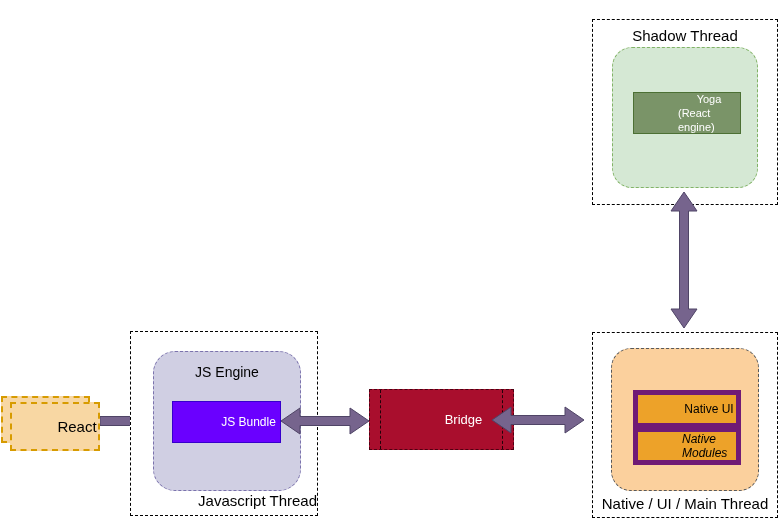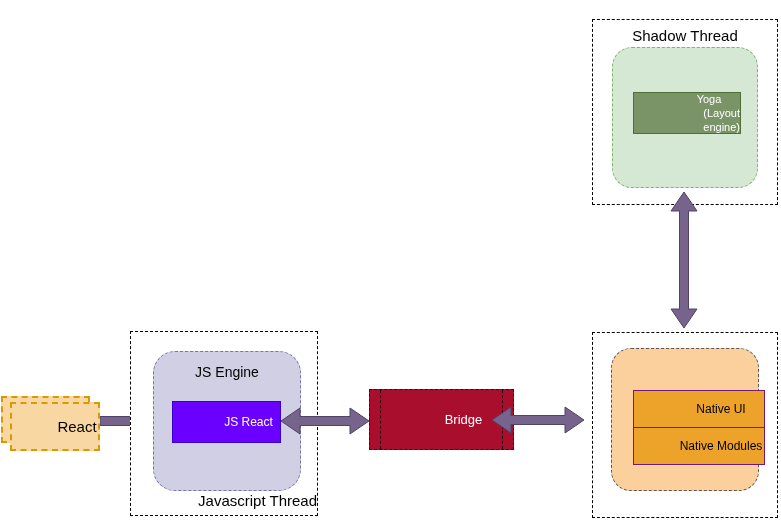--- a/index.html
+++ b/index.html
@@ -1,21 +1,21 @@
 <!DOCTYPE html>
 <html><head>
 <meta charset="utf-8">
 <style>
   html,body{margin:0;padding:0;background:#fff;}
   body{
     width:781px;height:521px;position:relative;overflow:hidden;
     font-family:"Liberation Sans", sans-serif;color:#000;
   }
   .abs{position:absolute;}
-  .center{display:flex;align-items:center;justify-content:center;text-align:right;padding-left:44px;}
+  .center{display:flex;align-items:center;justify-content:center;text-align:left;padding-left:44px;}
 
   
   .thread-box{border:1px dashed #000;background:#fff;box-sizing:border-box;}
   .thread-label{position:absolute;left:0;right:0;text-align:center;font-size:15px;}
 
   
   .green-round{background:#D5E8D4;border:1px dashed #82B366;border-radius:20px;box-sizing:border-box;}
   .yoga{background:#7A9468;border:1px solid #4C7034;color:#fff;font-size:11px;line-height:14px;box-sizing:border-box;}
 
   
@@ -26,36 +26,36 @@
   
   .react-card{background:#F8D7A3;border:2px dashed #D79B00;box-sizing:border-box;}
   .react-card span{font-size:15px;}
 
   
   .bridge{background:#A90E2D;border:1px dashed #4D0012;color:#fff;font-size:13px;box-sizing:border-box;}
   .bridge .vline{position:absolute;top:0;bottom:0;width:0;border-left:1px dashed rgba(0,0,0,0.8);}
 
   
   .orange-round{background:#FBD09D;border:1px dashed #595959;border-radius:20px;box-sizing:border-box;}
-  .native-cell{background:#EDA229;border:1px solid #701a75;color:#000;font-size:12px;width:132px;height:38px;box-sizing:border-box;}
-  .native-cell + .native-cell{margin-top:-1px;}
+  .native-cell{background:#EDA229;border:5px solid #701a75;color:#000;font-size:12px;width:108px;height:38px;box-sizing:border-box;}
+  .native-cell + .native-cell{margin-top:-1px;font-style:italic;}
 
   
   svg.arrow{display:block;}
   svg.arrow polygon{stroke:#4F4466;stroke-width:1;}
 </style>
 </head>
 <body>
 
 <div class="abs thread-box" style="left:592px;top:2px;width:186px;height:186px;margin-top:17px;">
   <div class="thread-label" style="top:7px;">Shadow Thread</div>
   <div class="abs green-round" style="left:19px;top:27px;width:146px;height:141px;"></div>
   <div class="abs yoga center" style="left:40px;top:72px;width:108px;height:42px;flex-direction:column;">
     <div>Yoga</div>
-    <div>(Layout engine)</div>
+    <div>(React engine)</div>
   </div>
 </div>
 
 <svg class="arrow abs" style="left:670px;top:191px;" width="28" height="138" viewBox="0 0 28 138">
   <polygon points="14,1 27,20 18.5,20 18.5,118 27,118 14,137 1,118 9.5,118 9.5,20 1,20" fill="#76648D"></polygon>
 </svg>
 
 <div class="abs react-card" style="left:1px;top:396px;width:89px;height:47px;"></div>
 <div class="abs react-card center" style="left:10px;top:402px;width:90px;height:49px;">
   <span>React</span>
@@ -63,21 +63,21 @@
 
 <svg class="arrow abs" style="left:100px;top:407px;" width="72" height="28" viewBox="0 0 72 28">
   <polygon points="0,9.5 53,9.5 53,1 71,14 53,27 53,18.5 0,18.5" fill="#76648D"></polygon>
 </svg>
 
 <div class="abs thread-box" style="left:130px;top:331px;width:188px;height:185px;">
   <div class="abs engine" style="left:22px;top:19px;width:148px;height:140px;">
     <div class="engine-title">JS Engine</div>
   </div>
   <div class="abs bundle center" style="left:41px;top:69px;width:109px;height:42px;">
-    <span>JS React</span>
+    <span>JS Bundle</span>
   </div>
   <div class="thread-label" style="bottom:6px;text-align:right;">Javascript Thread</div>
 </div>
 
 <svg class="arrow abs" style="left:280px;top:407px;" width="90" height="28" viewBox="0 0 90 28">
   <polygon points="1,14 20,1 20,9.5 70,9.5 70,1 89,14 70,27 70,18.5 20,18.5 20,27" fill="#76648D"></polygon>
 </svg>
 
 <div class="abs bridge center" style="left:369px;top:389px;width:145px;height:61px;">
   <div class="vline" style="left:10px;"></div>
@@ -88,13 +88,14 @@
 <svg class="arrow abs" style="left:491px;top:406px;" width="94" height="28" viewBox="0 0 94 28">
   <polygon points="1,14 20,1 20,9.5 74,9.5 74,1 93,14 74,27 74,18.5 20,18.5 20,27" fill="#76648D"></polygon>
 </svg>
 
 <div class="abs thread-box" style="left:592px;top:332px;width:186px;height:186px;">
   <div class="abs orange-round" style="left:18px;top:15px;width:148px;height:143px;"></div>
   <div class="abs" style="left:40px;top:57px;">
     <div class="native-cell center">Native UI</div>
     <div class="native-cell center">Native Modules</div>
   </div>
+  <div class="thread-label" style="bottom:5px;">Native / UI / Main Thread</div>
 </div>
 
 </body></html>

